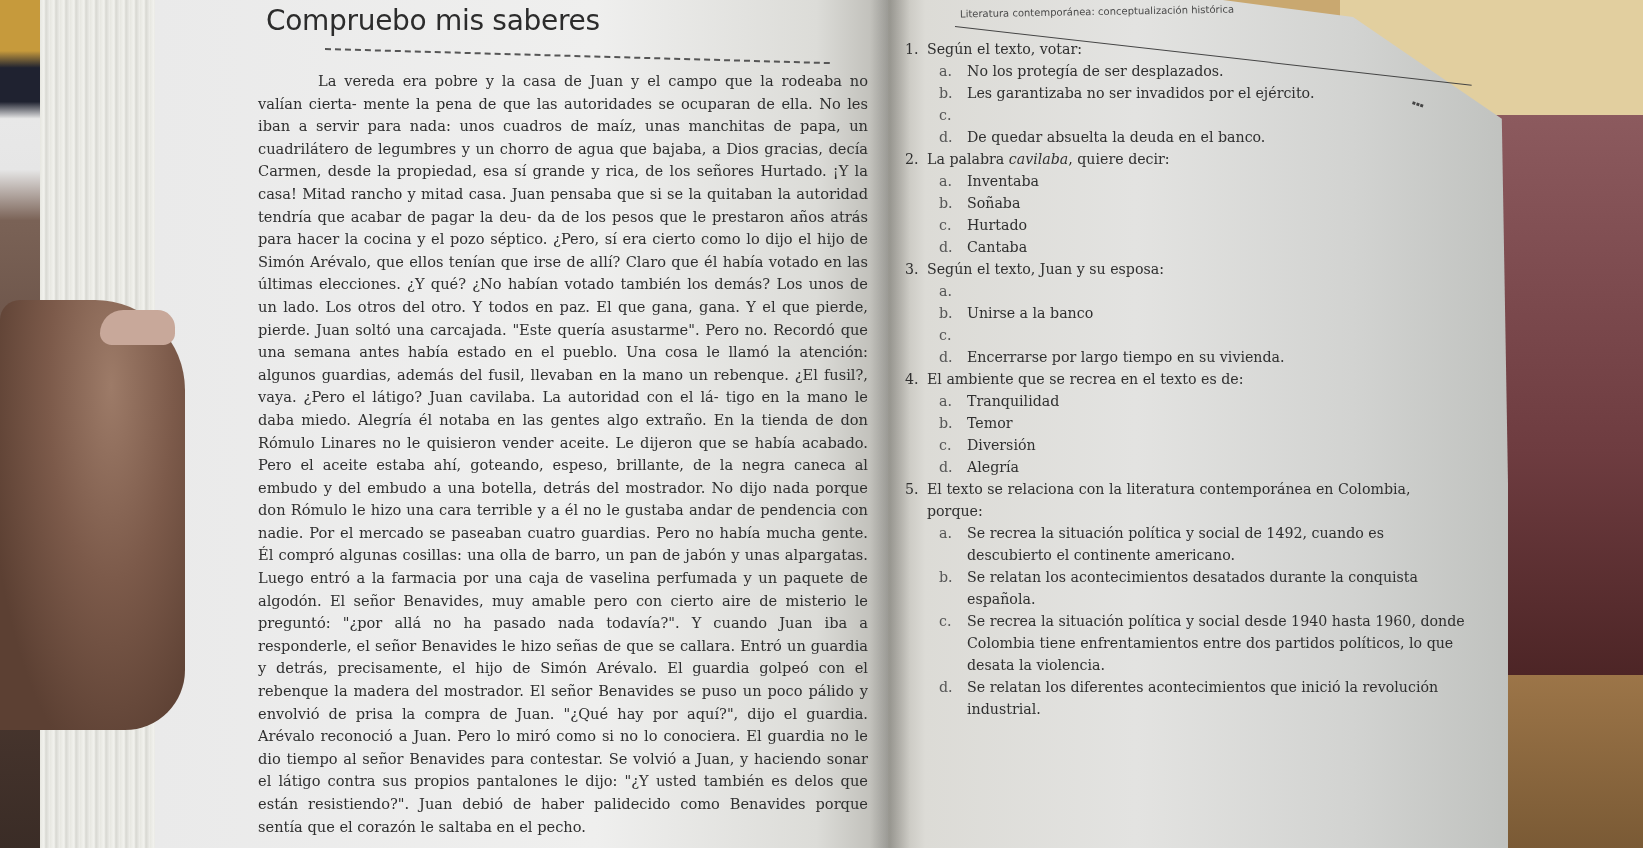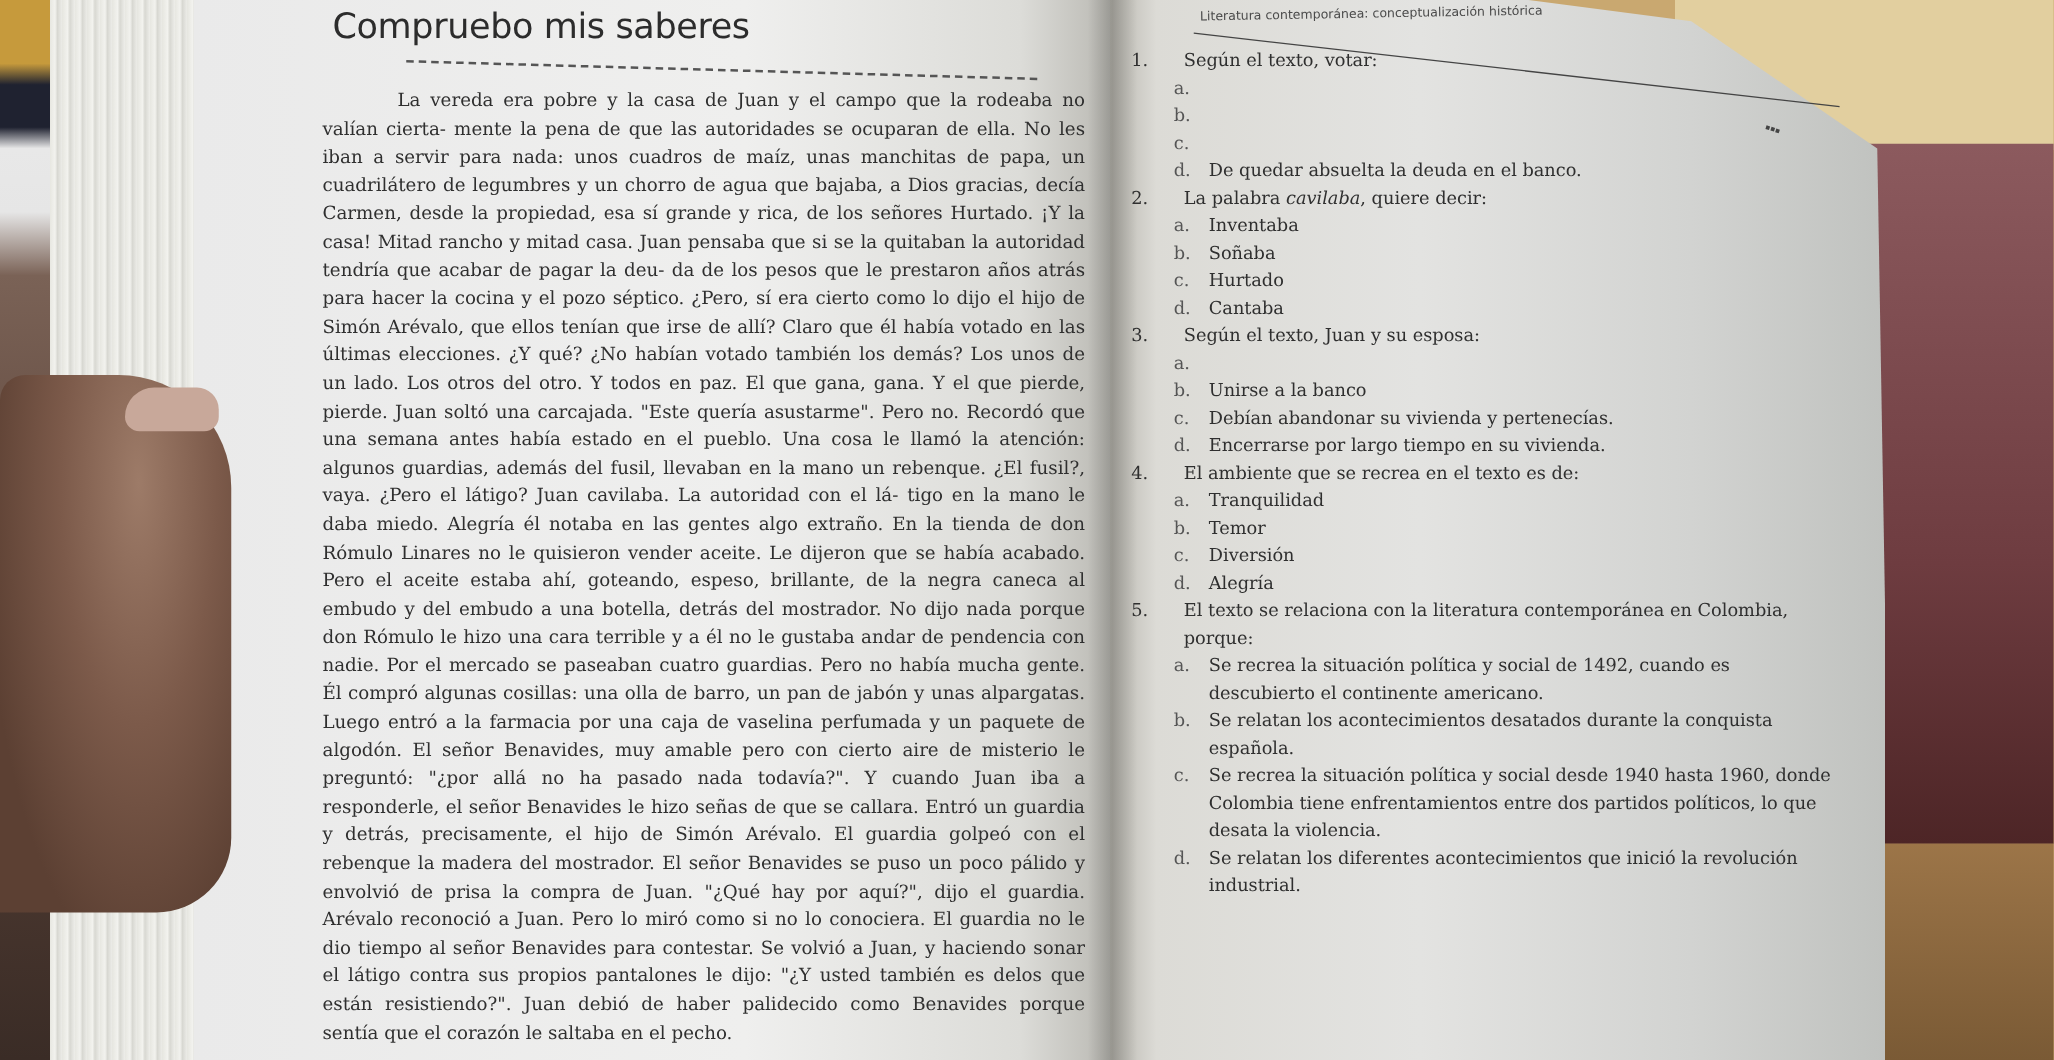--- a/index.html
+++ b/index.html
@@ -53,21 +53,21 @@
     position: absolute; left: 960px; top: 6px;
     font-family: "DejaVu Sans", sans-serif; font-size: 10px; color: #4a4a4a;
     transform: rotate(-1deg);
   }
   .head-rule { position: absolute; left: 955px; top: 26px; width: 520px; border-top: 1px solid #444; transform: rotate(6.5deg); transform-origin: left; }
   .margin-mark { position: absolute; left: 1412px; top: 100px; font-family: "DejaVu Sans", sans-serif; font-size: 6px; color: #444; transform: rotate(18deg); }
 
   .quiz { position: absolute; left: 905px; top: 38px; width: 560px; color: #2f2f2f; font-size: 14.2px; }
   .q { position: relative; }
   .q-num { position: absolute; left: 0; width: 20px; }
-  .q-text { margin-left: 42px; display: block; }
+  .q-text { margin-left: 22px; display: block; }
   .opt { margin-left: 34px; display: flex; gap: 12px; line-height: 22px; }
   .opt-letter { width: 16px; color: #555; flex: 0 0 16px; }
   .q-line { line-height: 22px; }
 </style>
 </head>
 <body>
 
 <div class="bg-left-strip"></div>
 <div class="bg-top-right"></div>
 <div class="bg-right-red"></div>
@@ -128,23 +128,25 @@
 
 <div class="quiz">
 
   <div class="q">
     <div class="q-line">
       <span class="q-num">1.</span>
       <span class="q-text">Según el texto, votar:</span>
     </div>
     <div class="opt">
         <span class="opt-letter">a.</span>
-      </div>
-    <div class="opt">
-        <span class="opt-letter">b.</span>
+        <span>No los protegía de ser desplazados.</span>
+      </div>
+    <div class="opt">
+        <span class="opt-letter">b.</span>
+        <span>Les garantizaba no ser invadidos por el ejército.</span>
       </div>
     <div class="opt">
         <span class="opt-letter">c.</span>
       </div>
     <div class="opt">
         <span class="opt-letter">d.</span>
         <span>De quedar absuelta la deuda en el banco.</span>
       </div>
   </div>
 
@@ -178,21 +180,20 @@
     </div>
     <div class="opt">
         <span class="opt-letter">a.</span>
       </div>
     <div class="opt">
         <span class="opt-letter">b.</span>
         <span>Unirse a la banco</span>
       </div>
     <div class="opt">
         <span class="opt-letter">c.</span>
-        <span>Debían abandonar su vivienda y pertenecías.</span>
       </div>
     <div class="opt">
         <span class="opt-letter">d.</span>
         <span>Encerrarse por largo tiempo en su vivienda.</span>
       </div>
   </div>
 
   <div class="q">
     <div class="q-line">
       <span class="q-num">4.</span>

